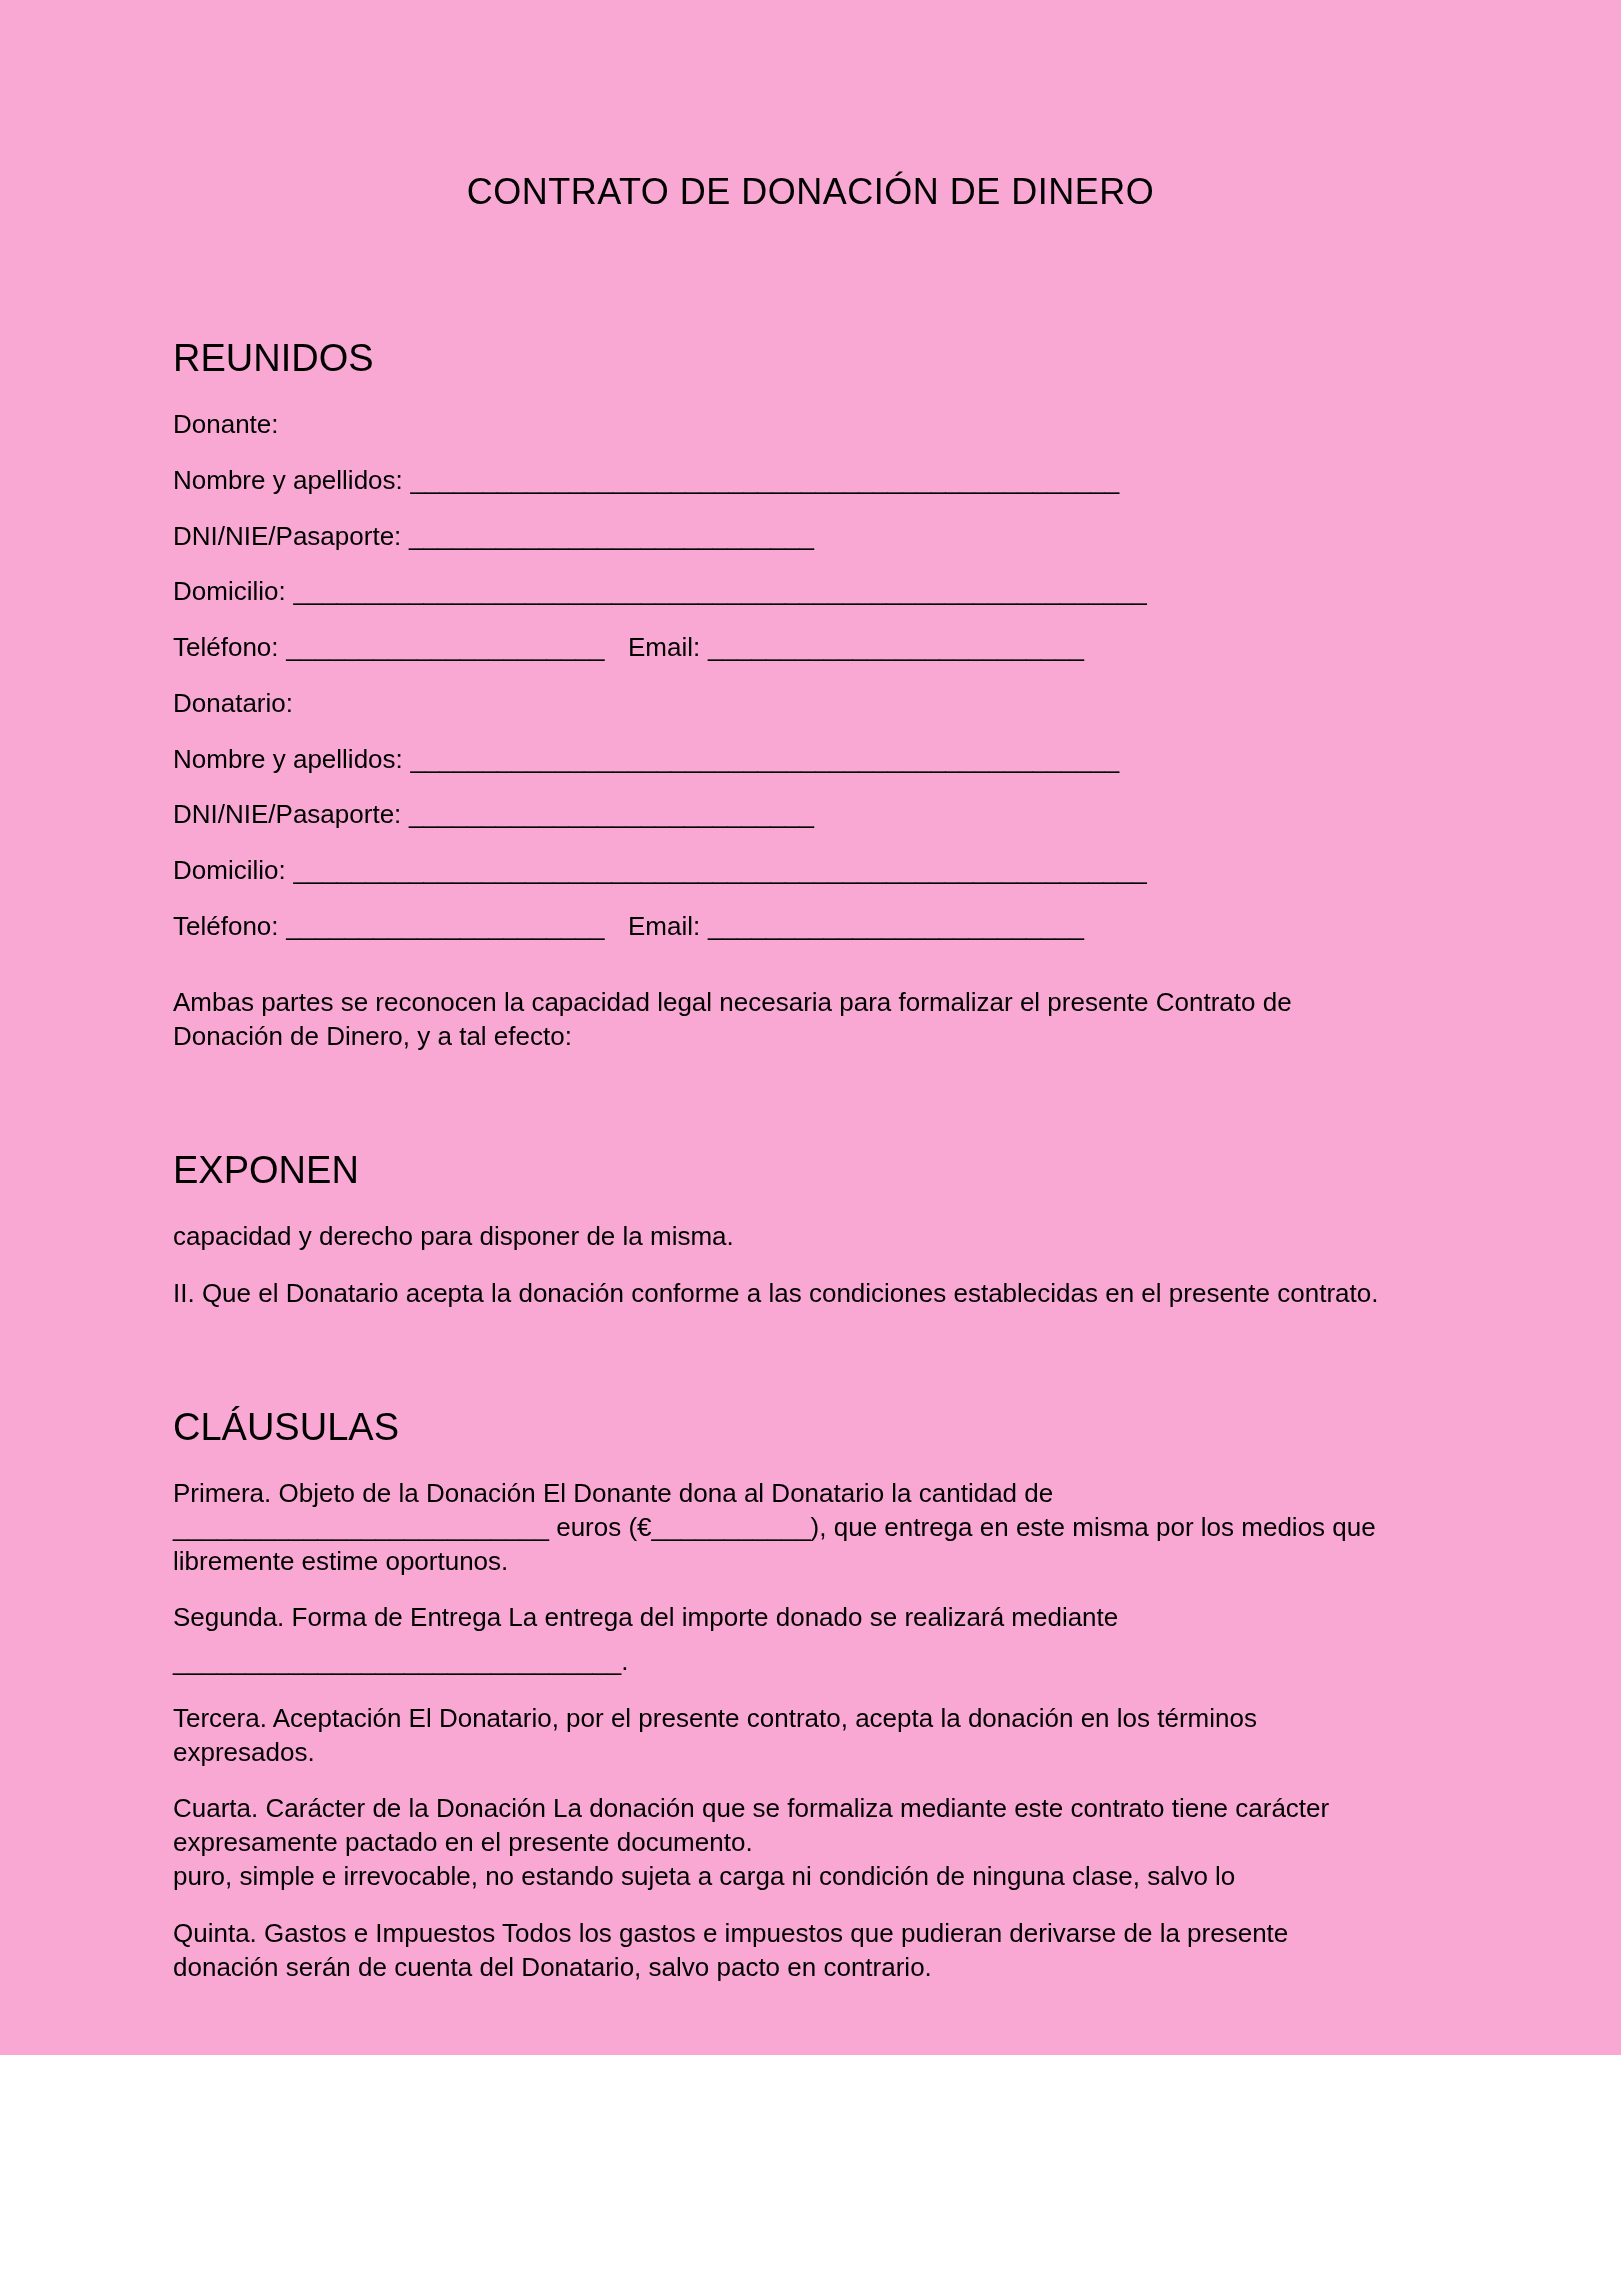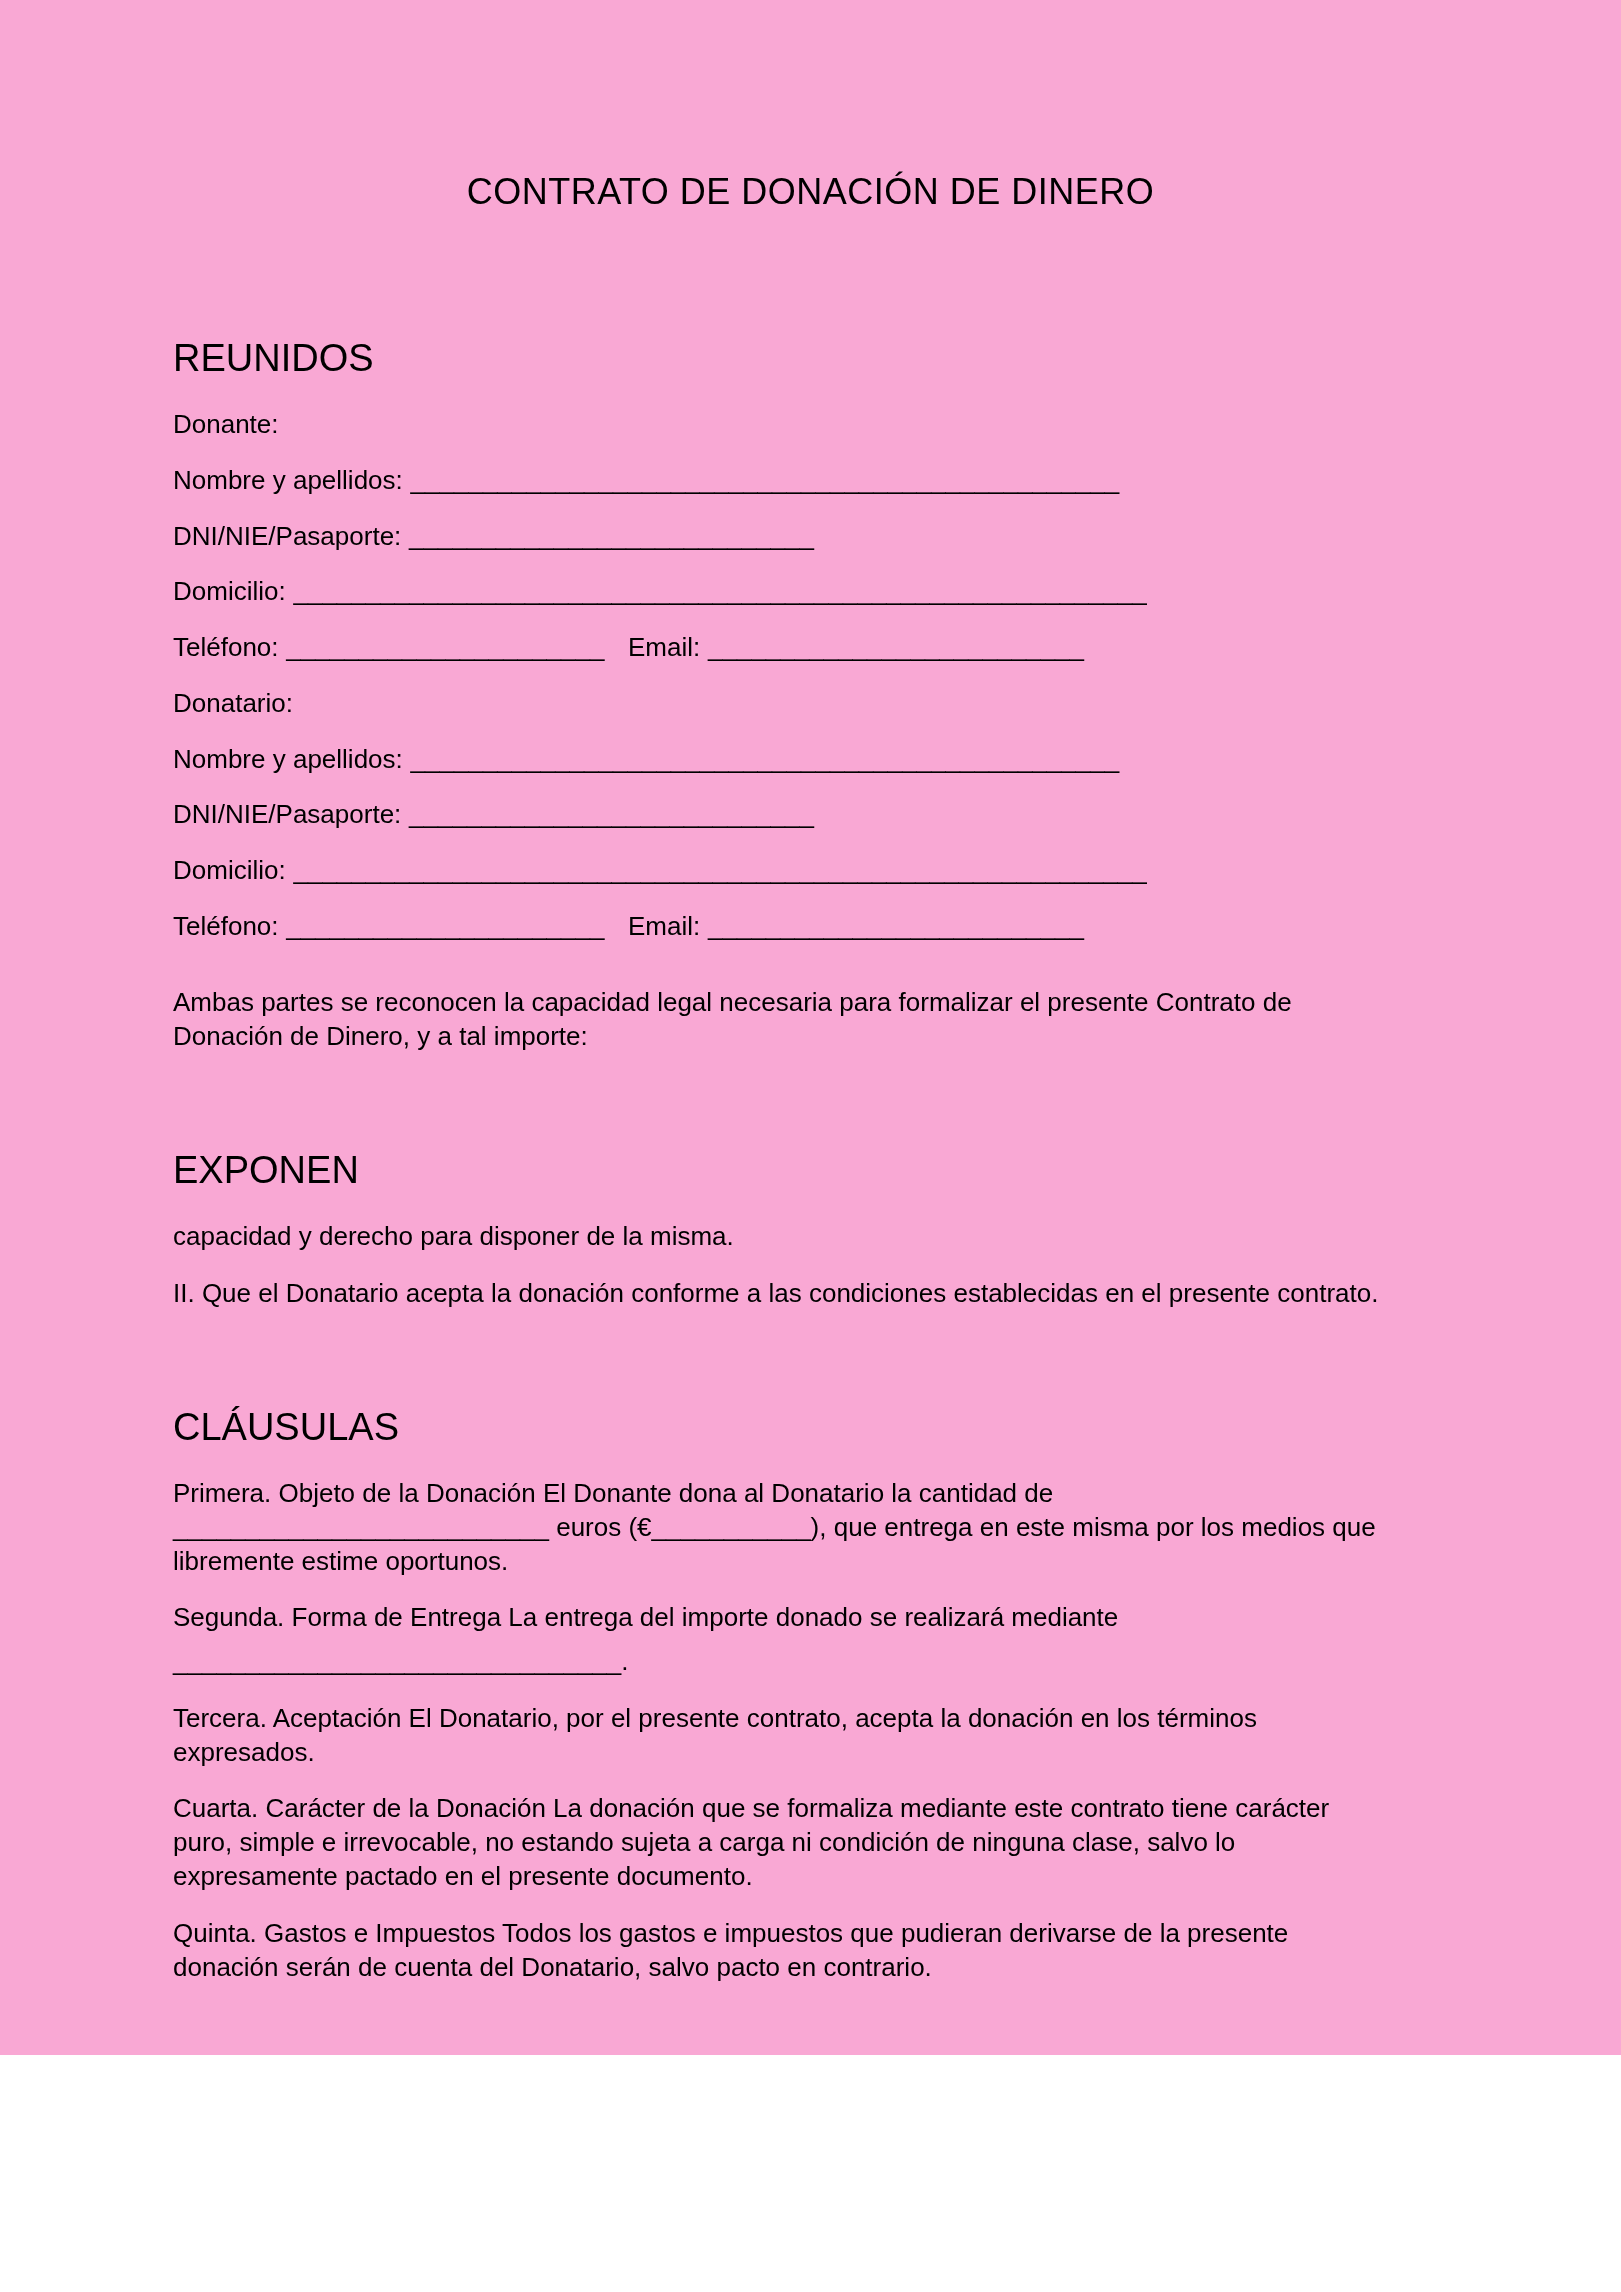--- a/index.html
+++ b/index.html
@@ -82,21 +82,21 @@
   </p>
   <p class="para row">
     <span>Domicilio:</span><span class="blank">___________________________________________________________</span>
   </p>
   <p class="para row">
     <span>Teléfono:</span><span class="blank">______________________</span><span class="email-label">Email:</span><span class="blank">__________________________</span>
   </p>
 
   <p class="para cap-gap">
     <span class="line">Ambas partes se reconocen la capacidad legal necesaria para formalizar el presente Contrato de</span>
-    <span class="line">Donación de Dinero, y a tal importe:</span>
+    <span class="line">Donación de Dinero, y a tal efecto:</span>
   </p>
 
   <h2 class="heading">EXPONEN</h2>
 
   <p class="para after-heading">
     <span class="line">capacidad y derecho para disponer de la misma.</span>
   </p>
   <p class="para">
     <span class="line">II. Que el Donatario acepta la donación conforme a las condiciones establecidas en el presente contrato.</span>
   </p>
@@ -114,22 +114,22 @@
     <span class="line extra-gap">_______________________________.</span>
   </p>
 
   <p class="para">
     <span class="line">Tercera. Aceptación El Donatario, por el presente contrato, acepta la donación en los términos</span>
     <span class="line">expresados.</span>
   </p>
 
   <p class="para">
     <span class="line">Cuarta. Carácter de la Donación La donación que se formaliza mediante este contrato tiene carácter</span>
+    <span class="line">expresamente pactado en el presente documento.</span>
     <span class="line">puro, simple e irrevocable, no estando sujeta a carga ni condición de ninguna clase, salvo lo</span>
-    <span class="line">expresamente pactado en el presente documento.</span>
   </p>
 
   <p class="para">
     <span class="line">Quinta. Gastos e Impuestos Todos los gastos e impuestos que pudieran derivarse de la presente</span>
     <span class="line">donación serán de cuenta del Donatario, salvo pacto en contrario.</span>
   </p>
 
 </div>
 
 

